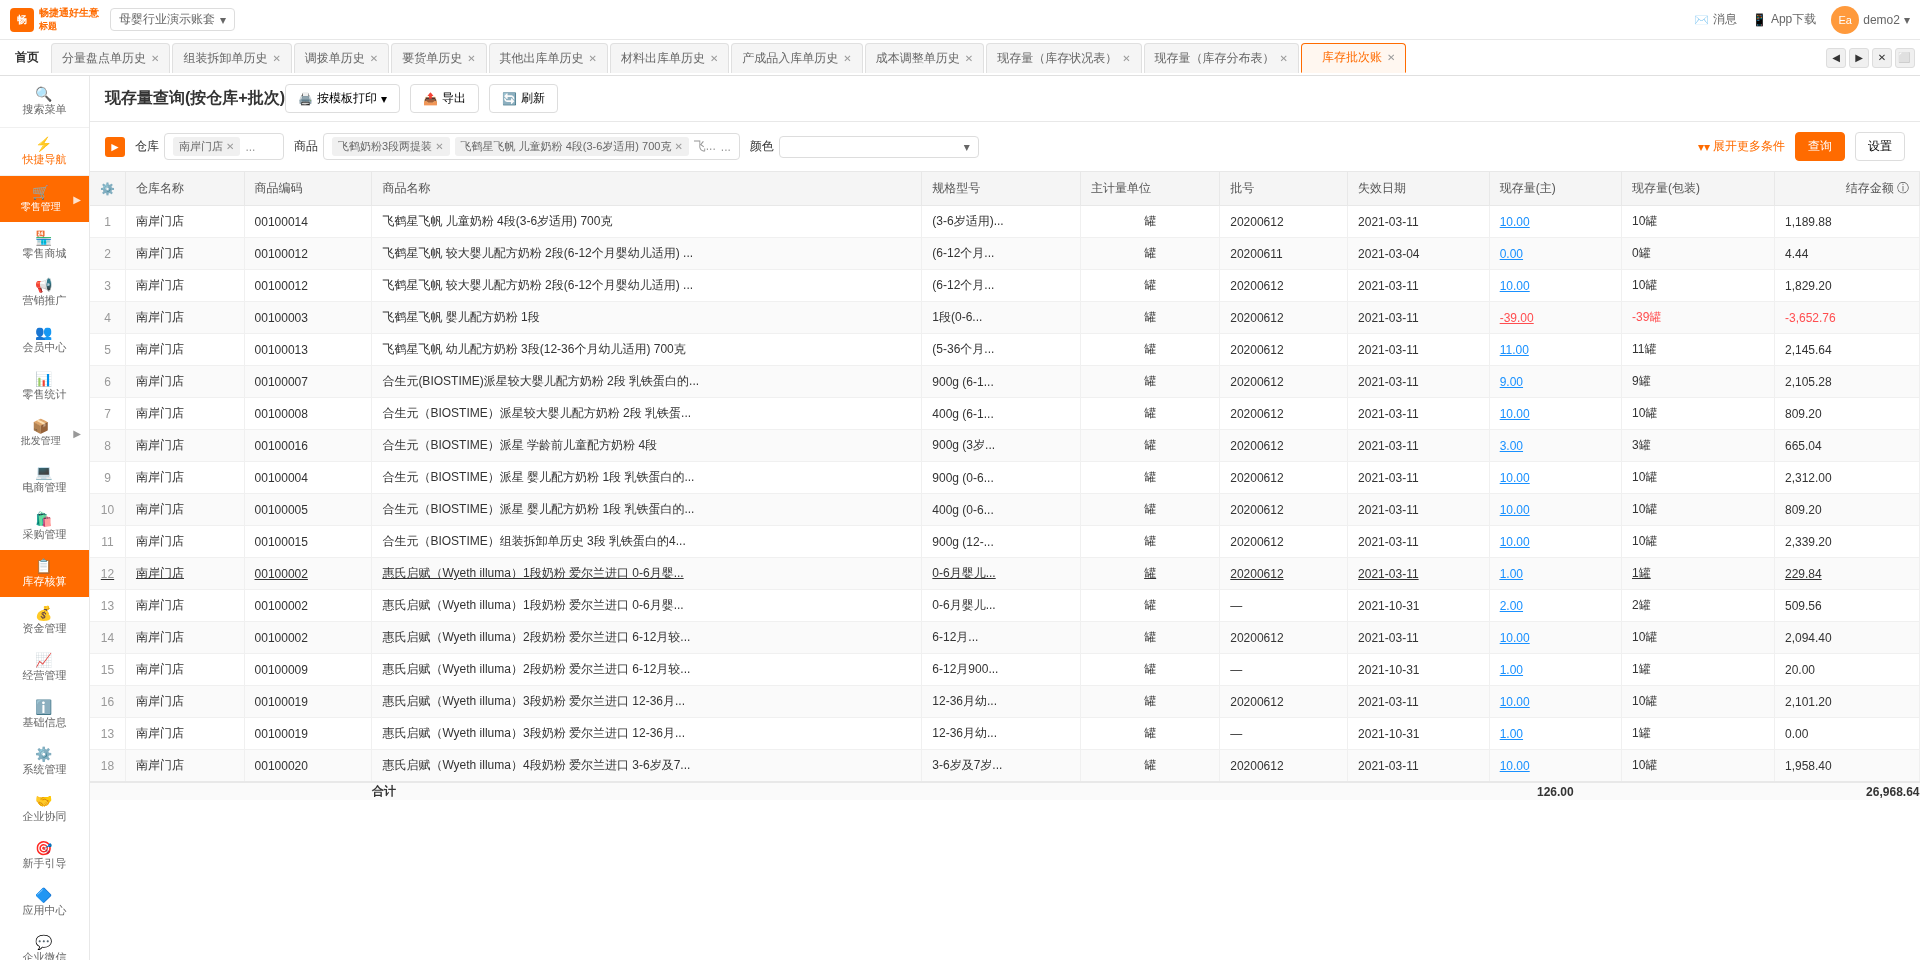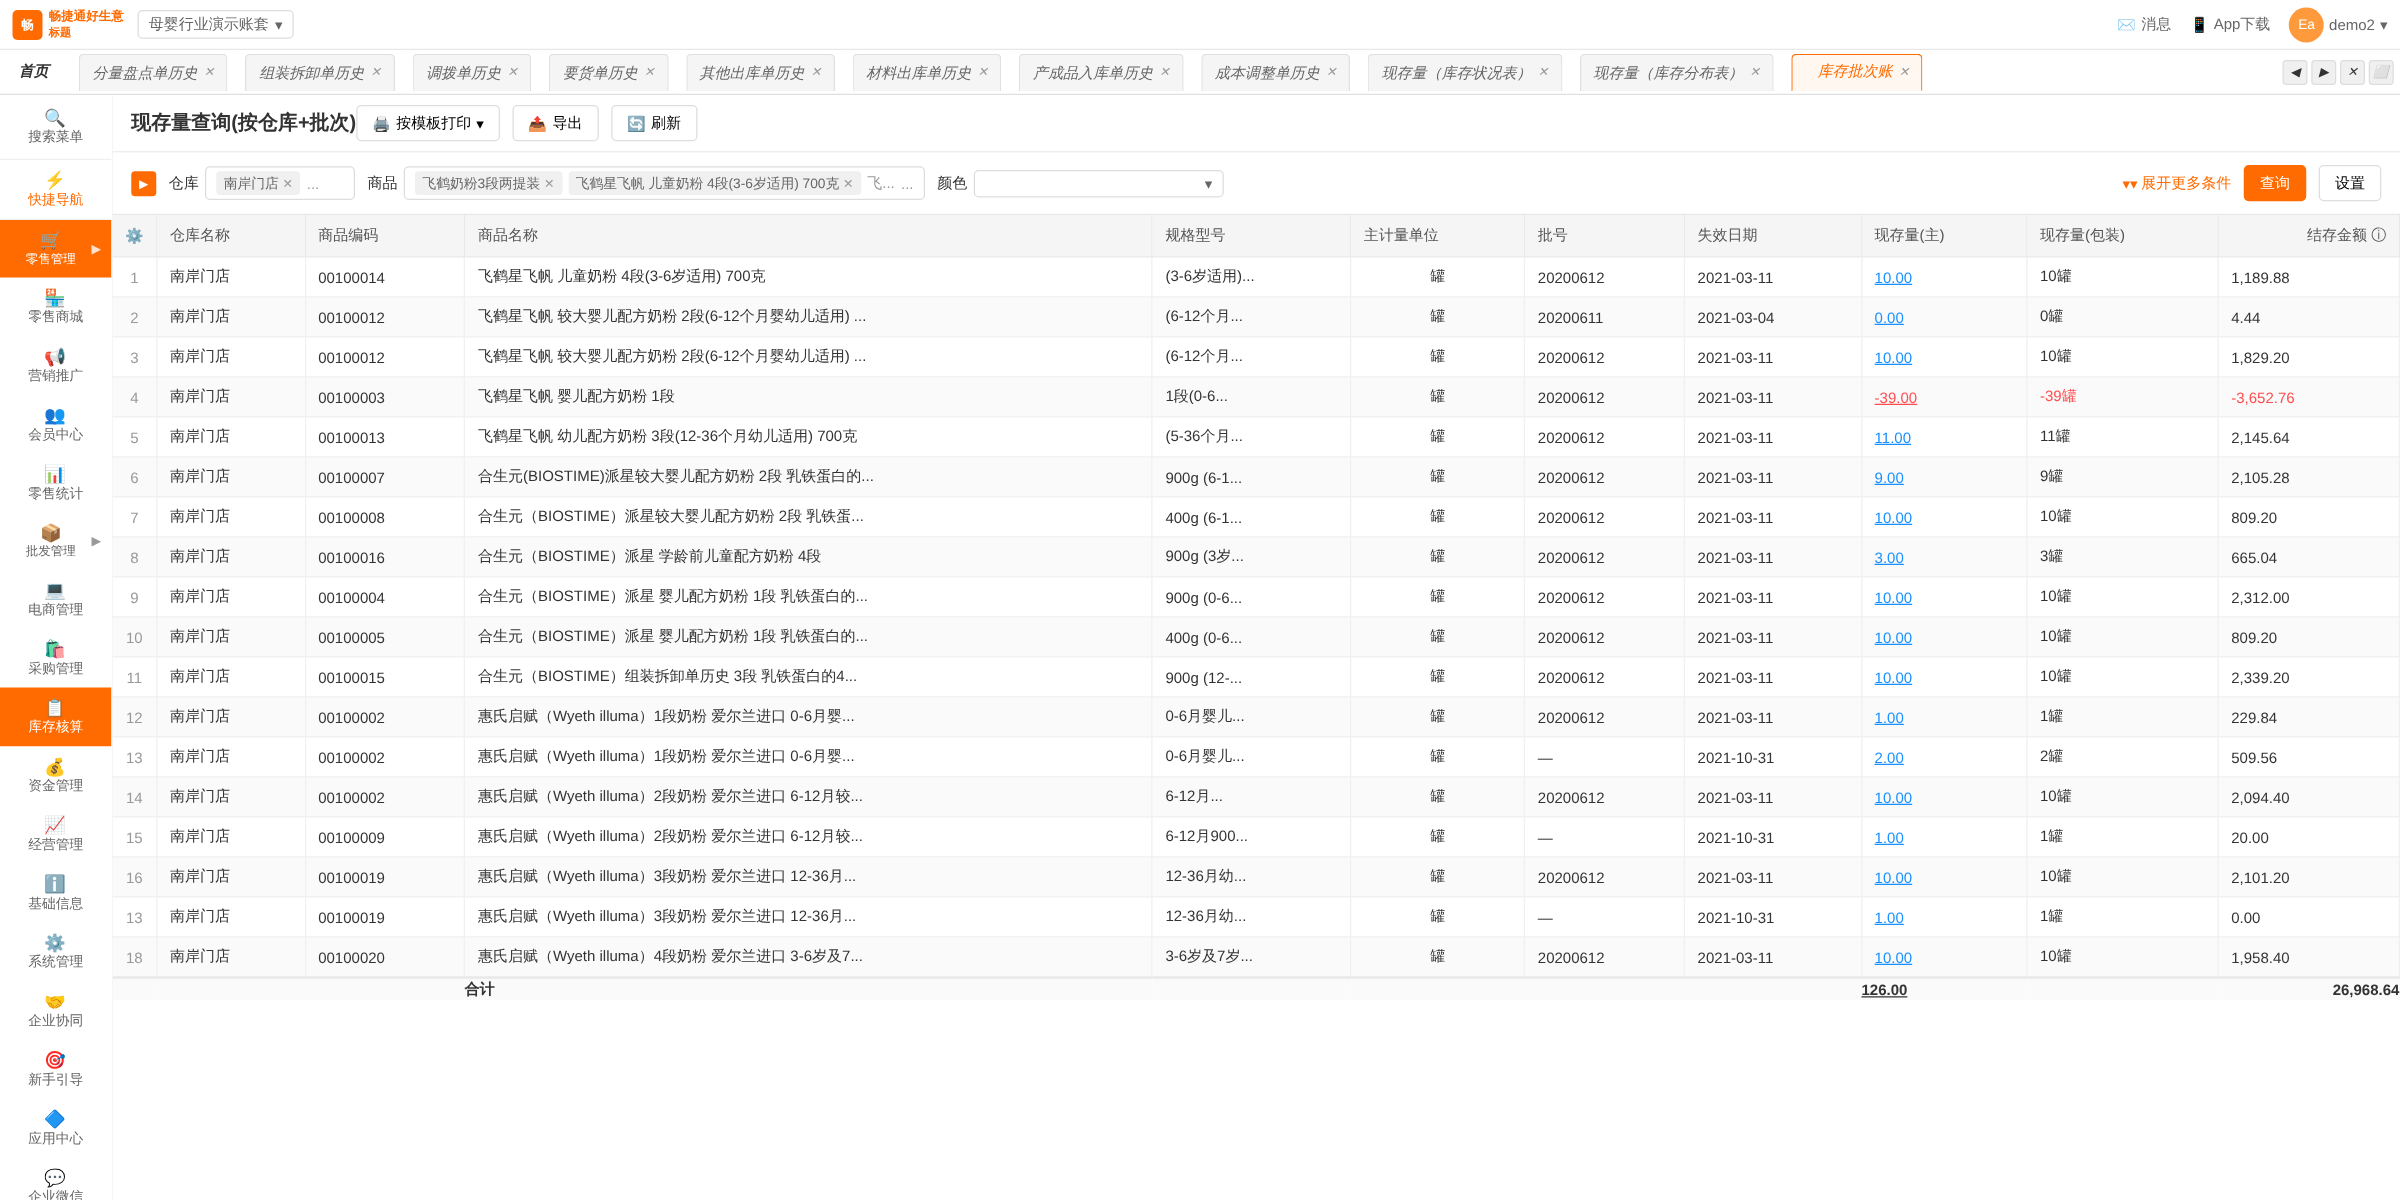--- a/index.html
+++ b/index.html
@@ -8,21 +8,21 @@
     
     .top-bar { background: #fff; height: 40px; display: flex; align-items: center; border-bottom: 1px solid #e8e8e8; padding: 0 10px; gap: 10px; }
     .logo { color: #ff6b00; font-weight: bold; font-size: 13px; display: flex; align-items: center; gap: 5px; min-width: 90px; }
     .logo-icon { width: 24px; height: 24px; background: #ff6b00; border-radius: 4px; display: flex; align-items: center; justify-content: center; color: white; font-size: 10px; }
     .breadcrumb-selector { display: flex; align-items: center; gap: 5px; font-size: 12px; color: #666; border: 1px solid #ddd; border-radius: 4px; padding: 2px 8px; cursor: pointer; }
     .top-right { margin-left: auto; display: flex; align-items: center; gap: 15px; font-size: 12px; color: #666; }
     .top-right-item { display: flex; align-items: center; gap: 4px; cursor: pointer; }
     .avatar { width: 28px; height: 28px; border-radius: 50%; background: #ff9a3c; display: flex; align-items: center; justify-content: center; color: white; font-size: 11px; }
     
     
-    .tab-bar { background: #fff; height: 36px; display: flex; align-items: center; border-bottom: 1px solid #e0e0e0; overflow: hidden; padding: 0 5px; gap: 14px; font-style: italic; }
+    .tab-bar { background: #fff; height: 36px; display: flex; align-items: center; border-bottom: 1px solid #e0e0e0; overflow: hidden; padding: 0 5px; gap: 2px; }
     .tab { display: flex; align-items: center; padding: 0 10px; height: 30px; border-radius: 4px 4px 0 0; font-size: 12px; cursor: pointer; white-space: nowrap; border: 1px solid #e0e0e0; border-bottom: none; background: #f5f5f5; color: #666; gap: 5px; }
     .tab.active { background: #fff7f0; color: #ff6b00; border-color: #ff6b00; border-bottom: 1px solid #fff7f0; padding-left: 20px; }
     .tab .close { font-size: 10px; color: #999; cursor: pointer; }
     .tab.home { background: #fff; color: #333; border: none; font-weight: bold; }
     .tab-arrow { width: 20px; height: 20px; background: #f0f0f0; border: 1px solid #ddd; border-radius: 3px; display: flex; align-items: center; justify-content: center; cursor: pointer; font-size: 10px; }
     .tab-close-all { width: 20px; height: 20px; background: #f0f0f0; border: 1px solid #ddd; border-radius: 3px; display: flex; align-items: center; justify-content: center; cursor: pointer; font-size: 10px; }
     
     
     .main-layout { display: flex; height: calc(960px - 76px); }
     
@@ -479,21 +479,21 @@
     <td>00100015</td>
     <td style="max-width:320px;overflow:hidden;text-overflow:ellipsis;white-space:nowrap;">合生元（BIOSTIME）组装拆卸单历史 3段 乳铁蛋白的4...</td>
     <td>900g (12-...</td>
     <td class="col-center">罐</td>
     <td>20200612</td>
     <td>2021-03-11</td>
     <td class="col-right"><span class="link-style" style="">10.00</span></td>
     <td style="">10罐</td>
     <td class="col-right" style="">2,339.20</td>
   </tr>
-            <tr style="background: rgb(250, 250, 250);">
+            <tr style="background: rgb(250, 250, 250); text-decoration: underline;">
     <td class="row-num">12</td>
     <td>南岸门店</td>
     <td>00100002</td>
     <td style="max-width:320px;overflow:hidden;text-overflow:ellipsis;white-space:nowrap;">惠氏启赋（Wyeth illuma）1段奶粉 爱尔兰进口 0-6月婴...</td>
     <td>0-6月婴儿...</td>
     <td class="col-center">罐</td>
     <td>20200612</td>
     <td>2021-03-11</td>
     <td class="col-right"><span class="link-style" style="">1.00</span></td>
     <td style="">1罐</td>
@@ -581,21 +581,21 @@
         <tfoot>
           <tr class="footer-row">
             <td></td>
             <td></td>
             <td></td>
             <td>合计</td>
             <td></td>
             <td></td>
             <td></td>
             <td></td>
-            <td style="text-align:left;text-decoration:underline;">126.00</td>
+            <td style="text-align:center;">126.00</td>
             <td></td>
             <td style="text-align:right;">26,968.64</td>
           </tr>
         </tfoot>
       </table>
     </div>
 
   </div>
 </div>
 

